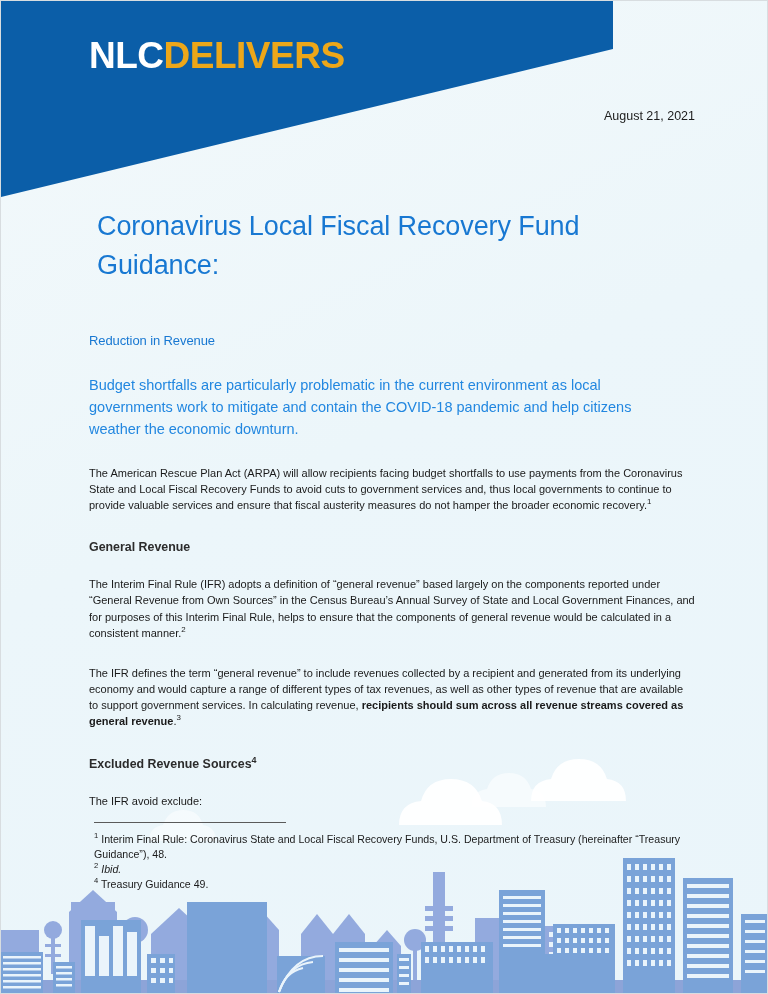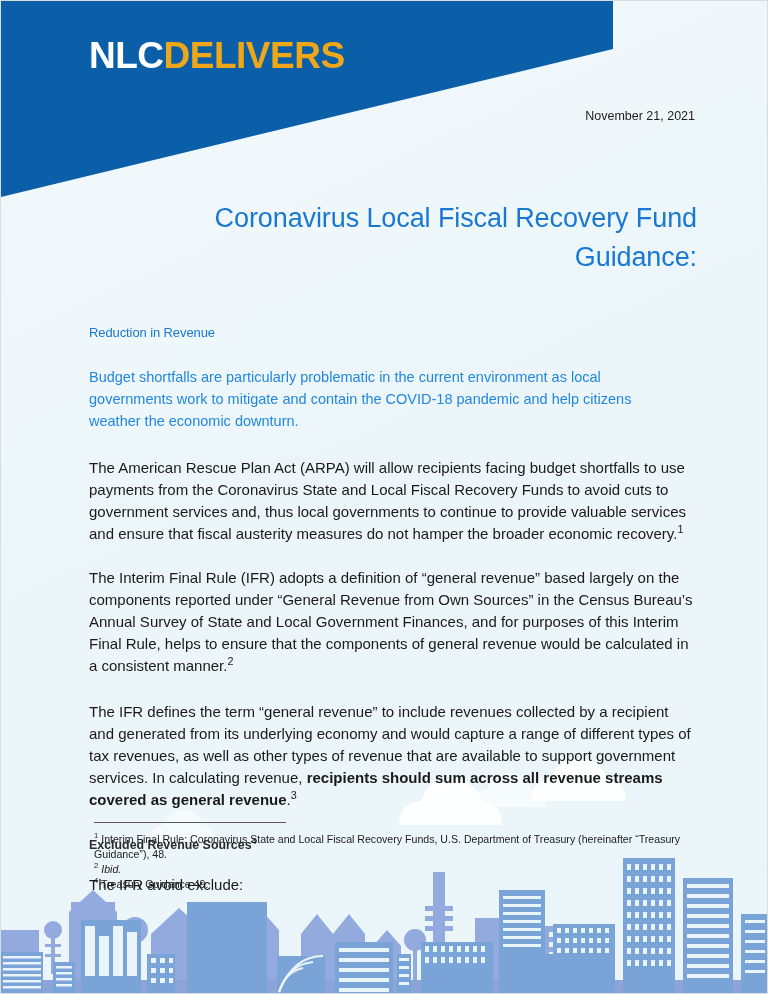--- a/index.html
+++ b/index.html
@@ -65,41 +65,40 @@
     position: absolute;
     left: 88px;
     top: 198px;
     width: 608px;
   }
   .doc-title {
     color: #1878d2;
     font-size: 27px;
     font-weight: 400;
     line-height: 1.46;
-    margin: 0;
+    margin: 8px;
     letter-spacing: -0.1px;
-    text-align: right;
   }
   .doc-subtitle {
     color: #1878d2;
     font-size: 13px;
     font-weight: 400;
     margin: 47px 0 0 0;
     letter-spacing: -0.1px;
   }
   .lede {
     color: #2287e0;
     font-size: 14.5px;
     line-height: 1.54;
     margin: 26px 0 0 0;
     width: 585px;
   }
   .body-p {
     color: #1a1a1a;
-    font-size: 15px;
+    font-size: 11px;
     line-height: 1.47;
     margin: 24px 0 0 0;
     width: 606px;
     text-align: left;
   }
   .body-p.tight { margin-top: 22px; }
   .section-head {
     color: #2b2b2b;
     font-size: 12.4px;
     font-weight: 700;
@@ -156,32 +155,33 @@
   </svg>
 
   <svg class="header-shape" viewBox="0 0 768 200" width="768" height="200" preserveAspectRatio="none" aria-hidden="true">
     <polygon points="0,0 612,0 612,48 0,196" fill="#0b5ea8"></polygon>
   </svg>
 
   <div class="logo">
     <span class="nlc">NLC</span><span class="delivers">DELIVERS</span>
   </div>
 
-  <div class="doc-date">November 21, 2021</div>
+  <div class="doc-date">August 21, 2021</div>
 
   <div class="content">
 
     <h1 class="doc-title">Coronavirus Local Fiscal Recovery Fund Guidance:</h1>
 
     <h2 class="doc-subtitle">Reduction in Revenue</h2>
 
     <p class="lede">Budget shortfalls are particularly problematic in the current environment as local governments work to mitigate and contain the COVID-18 pandemic and help citizens weather the economic downturn.</p>
 
     <p class="body-p"><span>The American Rescue Plan Act (ARPA) will allow recipients facing budget shortfalls to use payments from the Coronavirus State and Local Fiscal Recovery Funds to avoid cuts to government services and, thus local governments to continue to provide valuable services and ensure that fiscal austerity measures do not hamper the broader economic recovery.</span><sup>1</sup></p>
 
+    <p class="section-head">General Revenue</p>
 
     <p class="body-p tight"><span>The Interim Final Rule (IFR) adopts a definition of “general revenue” based largely on the components reported under “General Revenue from Own Sources” in the Census Bureau’s Annual Survey of State and Local Government Finances, and for purposes of this Interim Final Rule, helps to ensure that the components of general revenue would be calculated in a consistent manner.</span><sup>2</sup></p>
 
     <p class="body-p"><span>The IFR defines the term “general revenue” to include revenues collected by a recipient and generated from its underlying economy and would capture a range of different types of tax revenues, as well as other types of revenue that are available to support government services. In calculating revenue, </span><b>recipients should sum across all revenue streams covered as general revenue</b><span>.</span><sup>3</sup></p>
 
     <p class="section-head"><span>Excluded Revenue Sources</span><sup>4</sup></p>
 
     <p class="body-p tight">The IFR avoid exclude:</p>
   </div>
 

